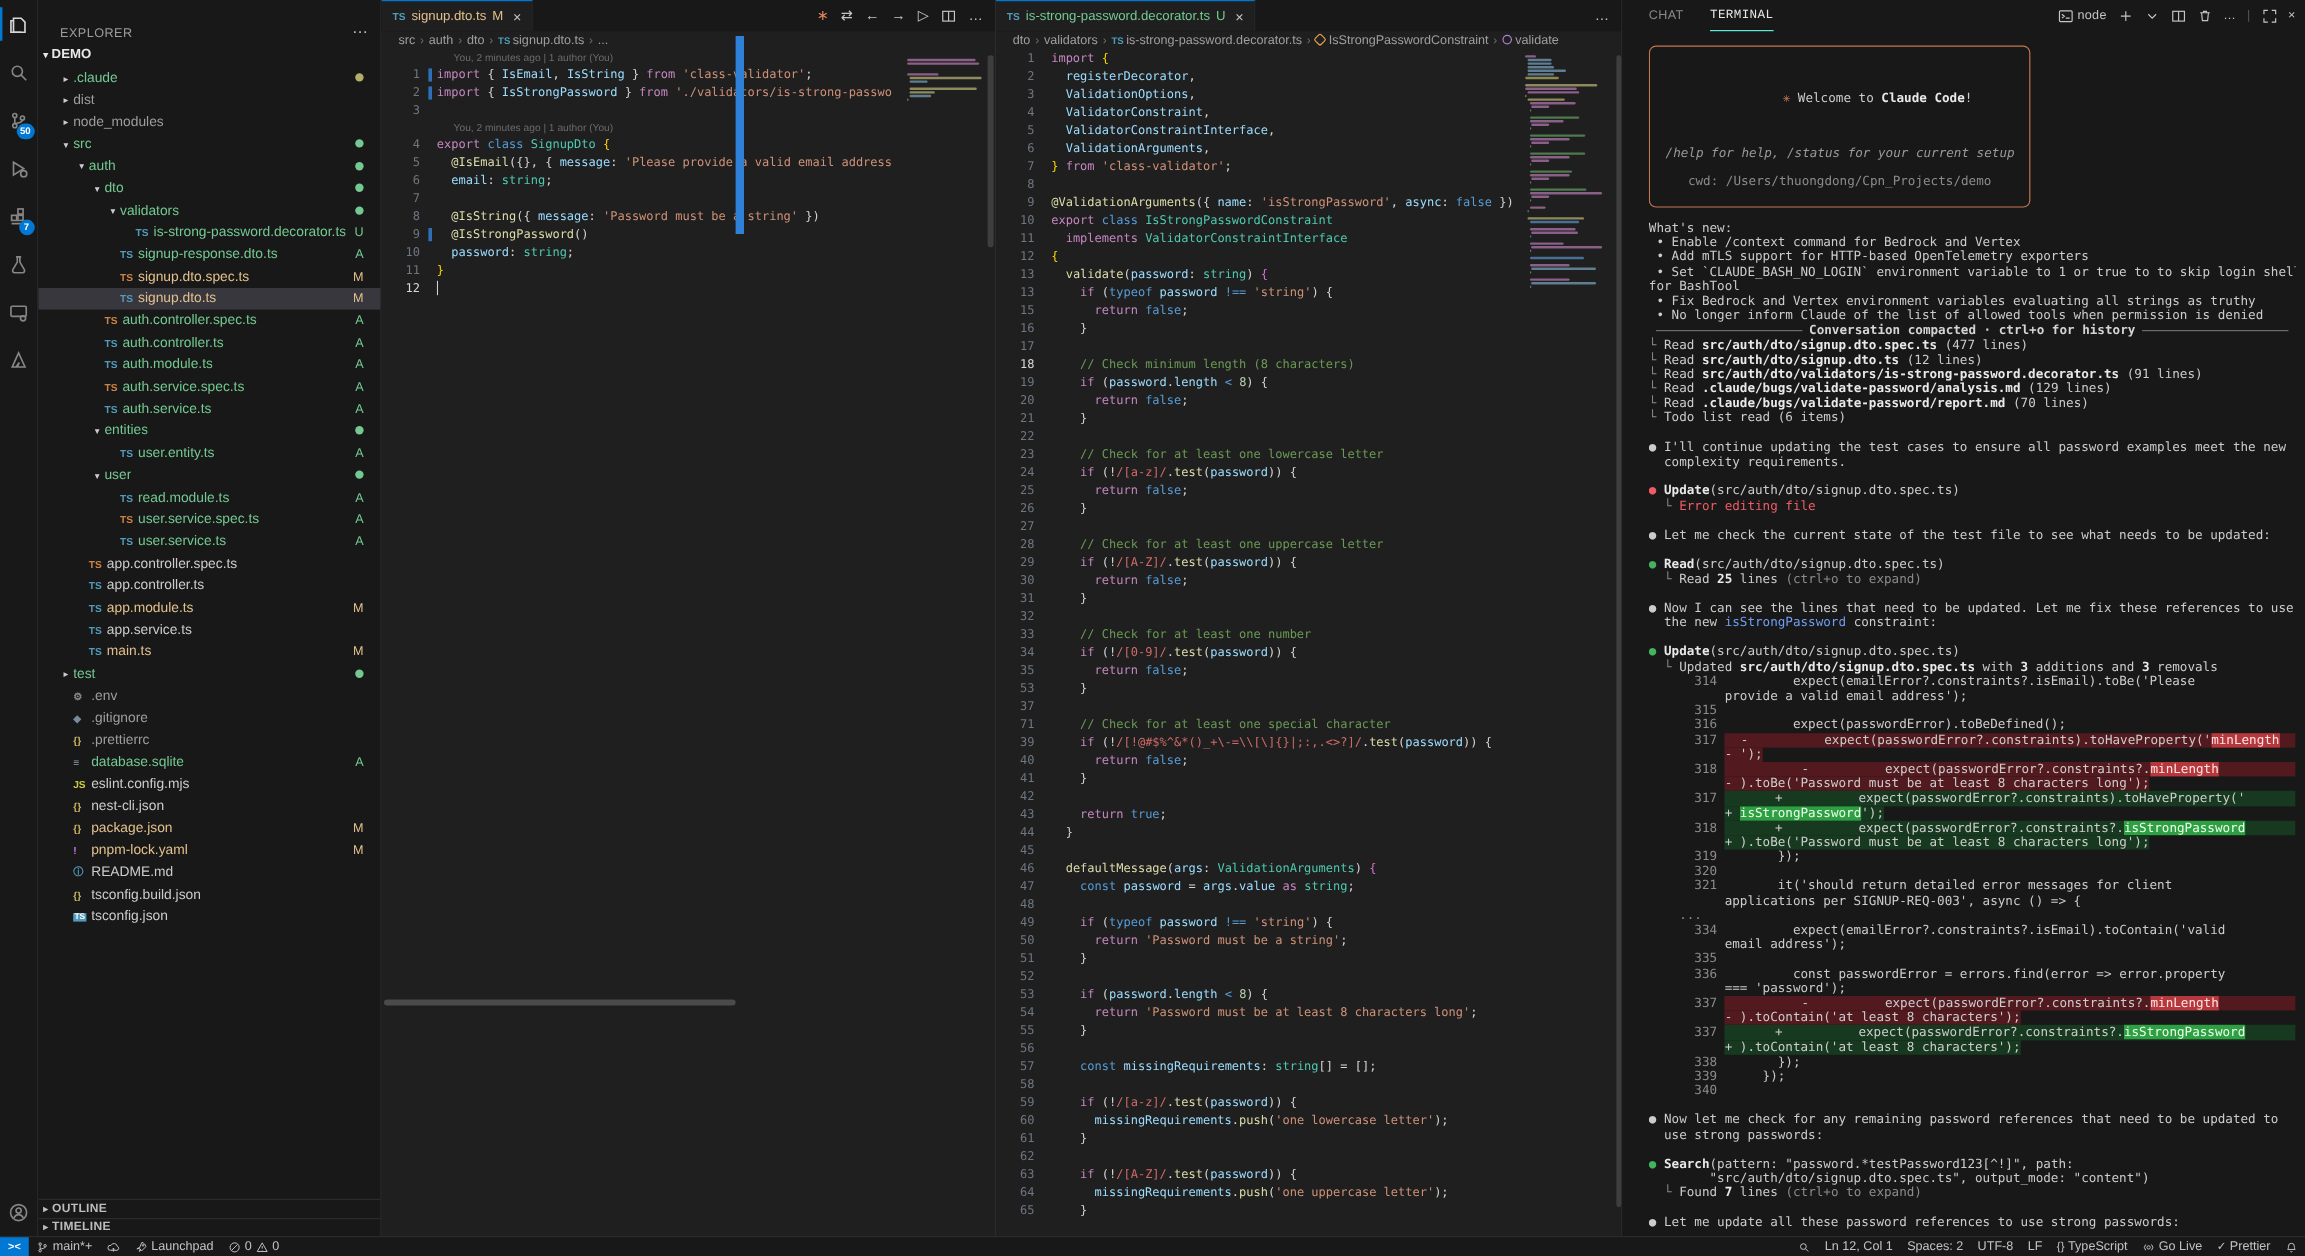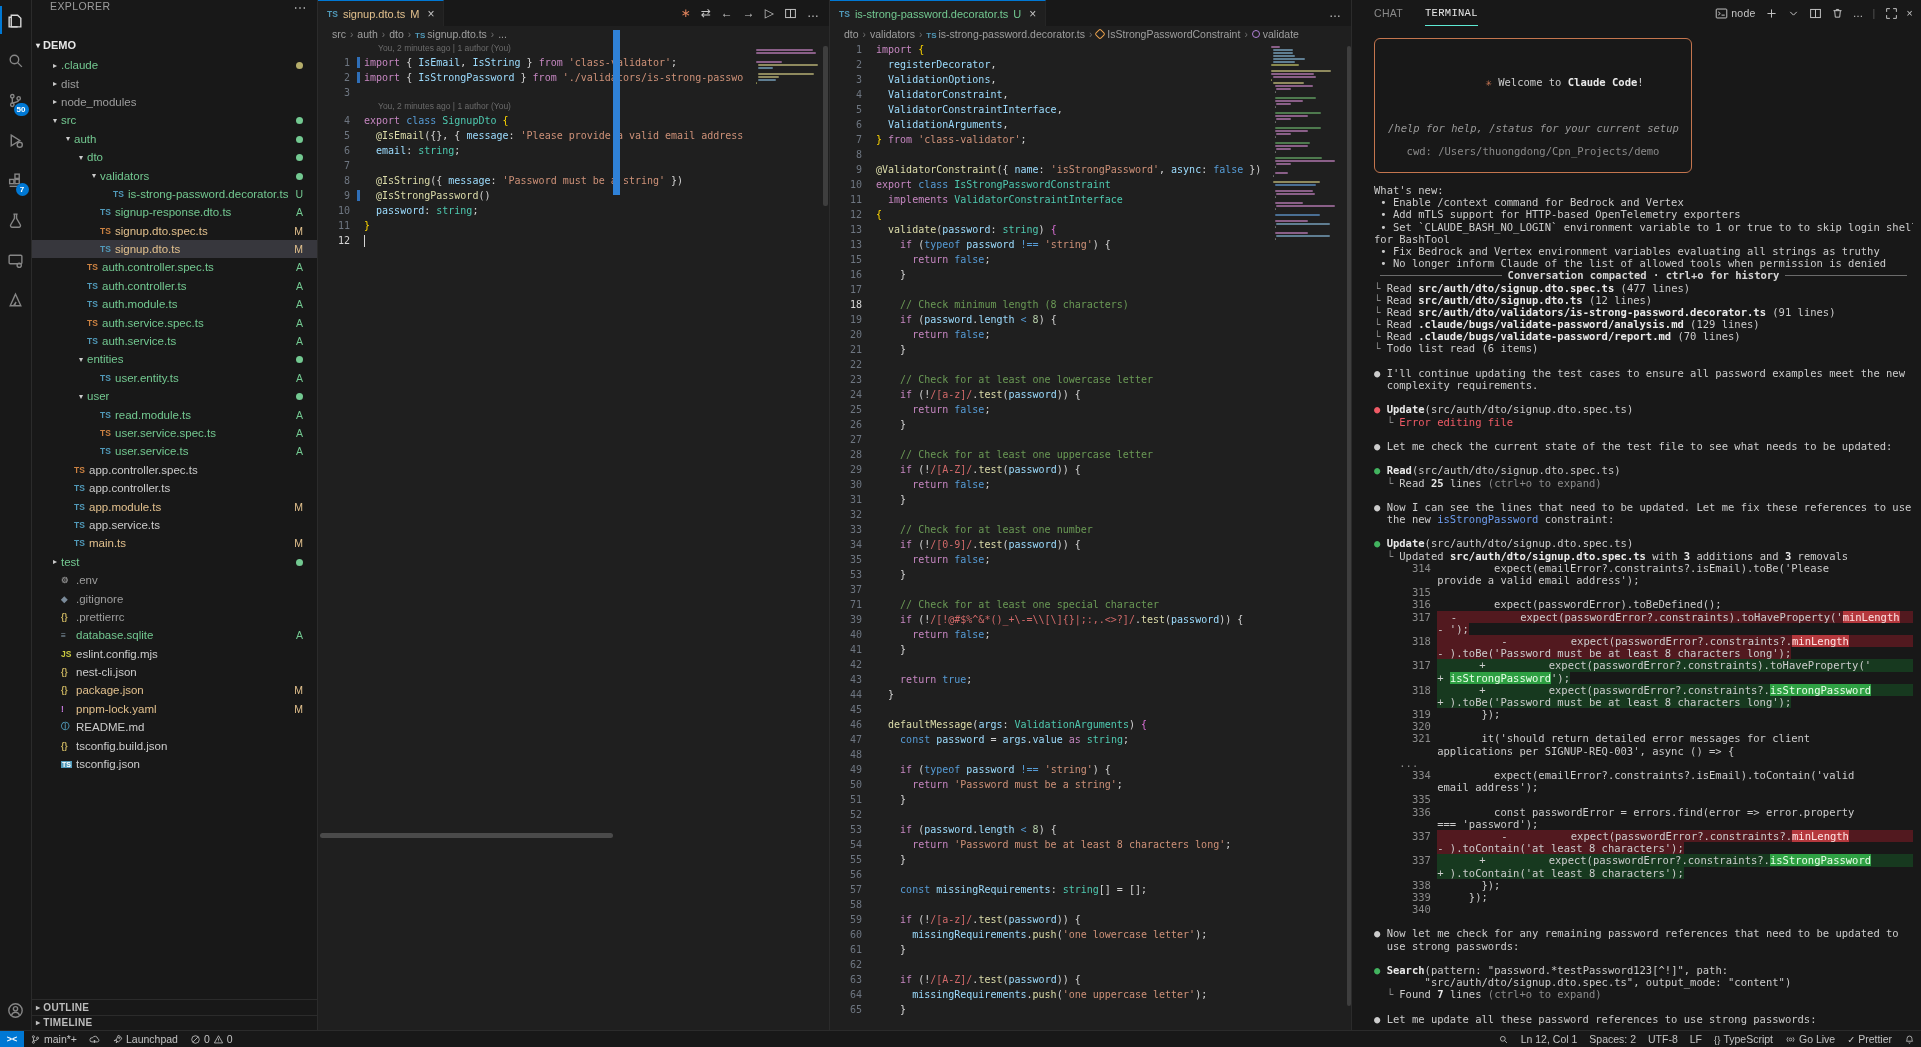--- a/index.html
+++ b/index.html
@@ -15,21 +15,21 @@
   .ab-item.active { color:#d7d7d7; }
   .ab-item.active::before { content:""; position:absolute; left:0; top:6px; bottom:6px; width:2px; background:#0078d4; }
   .ab-item svg { width:17px; height:17px; stroke:currentColor; fill:none; stroke-width:1.3; }
   .ab-badge { position:absolute; right:3px; bottom:4px; min-width:13px; height:13px; padding:0 3px; border-radius:8px;
     background:#0078d4; color:#fff; font-size:8px; line-height:13px; text-align:center; font-weight:bold; }
   .ab-spacer { flex:1; }
 
   
   .sidebar { position:absolute; left:32px; top:0; width:286px; bottom:17px; background:#181818;
     border-right:1px solid #2b2b2b; font-size:11.5px; }
-  .sb-head { height:34px; display:flex; align-items:flex-start; padding:0 10px 0 18px; color:#9d9d9d; font-size:10.5px; letter-spacing:.4px; }
+  .sb-head { height:34px; display:flex; align-items:flex-end; padding:0 10px 0 18px; color:#9d9d9d; font-size:10.5px; letter-spacing:.4px; }
   .sb-head .grow { flex:1; }
   .sb-more { color:#bbb; cursor:pointer; font-size:13px; }
   .sb-proj { height:22px; display:flex; align-items:center; gap:3px; padding-left:4px; font-weight:bold; font-size:11px; color:#e8e8e8; cursor:pointer; }
   .tree-row { height:18.4px; display:flex; align-items:center; white-space:nowrap; cursor:pointer; position:relative; }
   .tree-row.selected { background:#37373d; }
   .tree-row .chev { width:12px; font-size:8px; color:#ccc; text-align:center; flex:none; }
   .tree-ico { width:15px; flex:none; font-size:8.5px; font-weight:bold; text-align:left; }
   .tree-label { overflow:hidden; }
   .tree-badge { position:absolute; right:14px; font-size:10.5px; }
   .c-green { color:#73c991; } .c-gold { color:#e2c08d; } .c-default { color:#cccccc; } .c-dim { color:#9d9d9d; }
@@ -505,21 +505,21 @@
       </div>
     <div class="codearea" id="code2">
         <div class="codeline"><span class="gut">1</span><span class="ctext"><span class="ck">import </span><span class="cg">{</span></span></div>
         <div class="codeline"><span class="gut">2</span><span class="ctext"><span class="cd">  </span><span class="cv">registerDecorator</span><span class="cd">,</span></span></div>
         <div class="codeline"><span class="gut">3</span><span class="ctext"><span class="cd">  </span><span class="cv">ValidationOptions</span><span class="cd">,</span></span></div>
         <div class="codeline"><span class="gut">4</span><span class="ctext"><span class="cd">  </span><span class="cv">ValidatorConstraint</span><span class="cd">,</span></span></div>
         <div class="codeline"><span class="gut">5</span><span class="ctext"><span class="cd">  </span><span class="cv">ValidatorConstraintInterface</span><span class="cd">,</span></span></div>
         <div class="codeline"><span class="gut">6</span><span class="ctext"><span class="cd">  </span><span class="cv">ValidationArguments</span><span class="cd">,</span></span></div>
         <div class="codeline"><span class="gut">7</span><span class="ctext"><span class="cg">} </span><span class="ck">from </span><span class="cs">'class-validator'</span><span class="cd">;</span></span></div>
         <div class="codeline"><span class="gut">8</span><span class="ctext"></span></div>
-        <div class="codeline"><span class="gut">9</span><span class="ctext"><span class="cf">@ValidatorConstraint</span><span class="cd">({ </span><span class="cv">name</span><span class="cd">: </span><span class="cs">'isStrongPassword'</span><span class="cd">, </span><span class="cv">async</span><span class="cd">: </span><span class="cb">false</span><span class="cd"> })</span></span></div>
+        <div class="codeline"><span class="gut">9</span><span class="ctext"><span class="cf">@ValidationArguments</span><span class="cd">({ </span><span class="cv">name</span><span class="cd">: </span><span class="cs">'isStrongPassword'</span><span class="cd">, </span><span class="cv">async</span><span class="cd">: </span><span class="cb">false</span><span class="cd"> })</span></span></div>
         <div class="codeline"><span class="gut">10</span><span class="ctext"><span class="ck">export </span><span class="cb">class </span><span class="ct">IsStrongPasswordConstraint</span></span></div>
         <div class="codeline"><span class="gut">11</span><span class="ctext"><span class="cd">  </span><span class="ck">implements </span><span class="ct">ValidatorConstraintInterface</span></span></div>
         <div class="codeline"><span class="gut">12</span><span class="ctext"><span class="cg">{</span></span></div>
         <div class="codeline"><span class="gut">13</span><span class="ctext"><span class="cd">  </span><span class="cf">validate</span><span class="cd">(</span><span class="cv">password</span><span class="cd">: </span><span class="ct">string</span><span class="cd">) </span><span class="cp">{</span></span></div>
         <div class="codeline"><span class="gut">13</span><span class="ctext"><span class="cd">    </span><span class="ck">if</span><span class="cd"> (</span><span class="cb">typeof</span><span class="cd"> </span><span class="cv">password</span><span class="cd"> </span><span class="cb">!==</span><span class="cd"> </span><span class="cs">'string'</span><span class="cd">) {</span></span></div>
         <div class="codeline"><span class="gut">15</span><span class="ctext"><span class="cd">      </span><span class="ck">return</span><span class="cd"> </span><span class="cb">false</span><span class="cd">;</span></span></div>
         <div class="codeline"><span class="gut">16</span><span class="ctext"><span class="cd">    }</span></span></div>
         <div class="codeline"><span class="gut">17</span><span class="ctext"></span></div>
         <div class="codeline"><span class="gut on">18</span><span class="ctext"><span class="cd">    </span><span class="cc">// Check minimum length (8 characters)</span></span></div>
         <div class="codeline"><span class="gut">19</span><span class="ctext"><span class="cd">    </span><span class="ck">if</span><span class="cd"> (</span><span class="cv">password</span><span class="cd">.</span><span class="cv">length</span><span class="cd"> </span><span class="cb">&lt;</span><span class="cd"> </span><span class="cn">8</span><span class="cd">) {</span></span></div>

